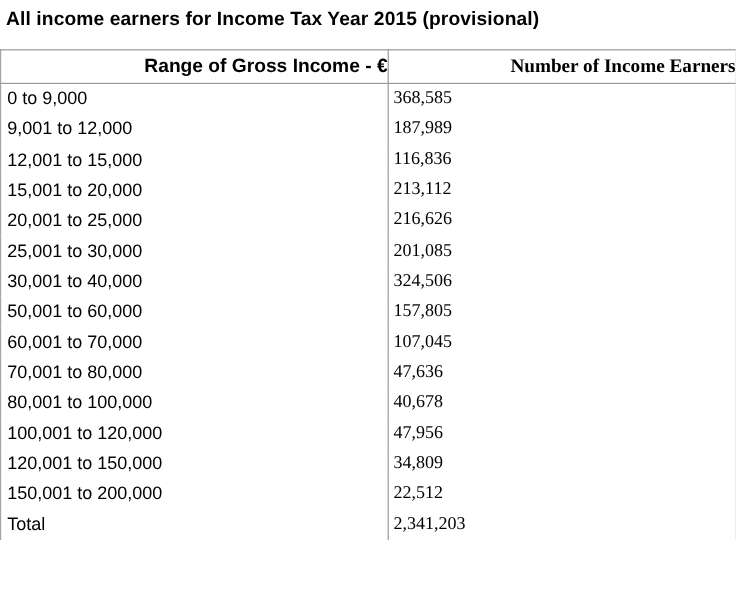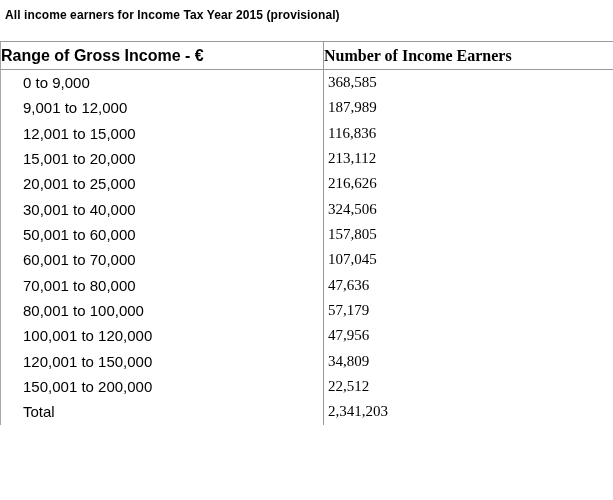--- a/index.html
+++ b/index.html
@@ -9,21 +9,21 @@
   body {
     width: 613px;
     height: 500px;
     background: #ffffff;
     font-family: "Liberation Sans", sans-serif;
     color: #000000;
     overflow: hidden;
     position: relative;
   }
   .page-title {
-    font-size: 12px;
+    font-size: 16px;
     font-weight: bold;
     margin: 8px 0 0 5px;
     letter-spacing: 0.1px;
     white-space: pre;
   }
   table.income-table {
     position: absolute;
     top: 41px;
     left: 0;
     width: 613px;
@@ -34,35 +34,35 @@
   col.col-earners { width: 290px; }
   th, td {
     padding: 0;
     white-space: pre;
     overflow: hidden;
     vertical-align: middle;
   }
   thead th {
     font-size: 16px;
     font-weight: bold;
-    text-align: left;
+    text-align: right;
     height: 27px;
     border-top: 1px solid #999999;
     border-bottom: 1px solid #999999;
   }
   tbody td {
     font-size: 15px;
     height: 25.35px;
     line-height: 25.35px;
   }
   .c1 {
     border-left: 1px solid #a6a6a6;
     border-right: 1px solid #999999;
   }
-  td.c1 { padding-left: 22px; }
+  td.c1 { padding-left: 5px; }
   .c2 {
     border-right: 1px solid #b5b5b5;
     font-family: Liberation Serif, serif;
   }
   td.c2 { padding-left: 4px; }
 </style>
 </head>
 <body>
 
 <div class="page-title">All income earners for Income Tax Year 2015 (provisional)</div>
@@ -93,38 +93,42 @@
       </tr>
       <tr>
         <td class="c1">15,001 to 20,000</td>
         <td class="c2">213,112</td>
       </tr>
       <tr>
         <td class="c1">20,001 to 25,000</td>
         <td class="c2">216,626</td>
       </tr>
       <tr>
+        <td class="c1">25,001 to 30,000</td>
+        <td class="c2">201,085</td>
+      </tr>
+      <tr>
         <td class="c1">30,001 to 40,000</td>
         <td class="c2">324,506</td>
       </tr>
       <tr>
         <td class="c1">50,001 to 60,000</td>
         <td class="c2">157,805</td>
       </tr>
       <tr>
         <td class="c1">60,001 to 70,000</td>
         <td class="c2">107,045</td>
       </tr>
       <tr>
         <td class="c1">70,001 to 80,000</td>
         <td class="c2">47,636</td>
       </tr>
       <tr>
         <td class="c1">80,001 to 100,000</td>
-        <td class="c2">57,179</td>
+        <td class="c2">40,678</td>
       </tr>
       <tr>
         <td class="c1">100,001 to 120,000</td>
         <td class="c2">47,956</td>
       </tr>
       <tr>
         <td class="c1">120,001 to 150,000</td>
         <td class="c2">34,809</td>
       </tr>
       <tr>

